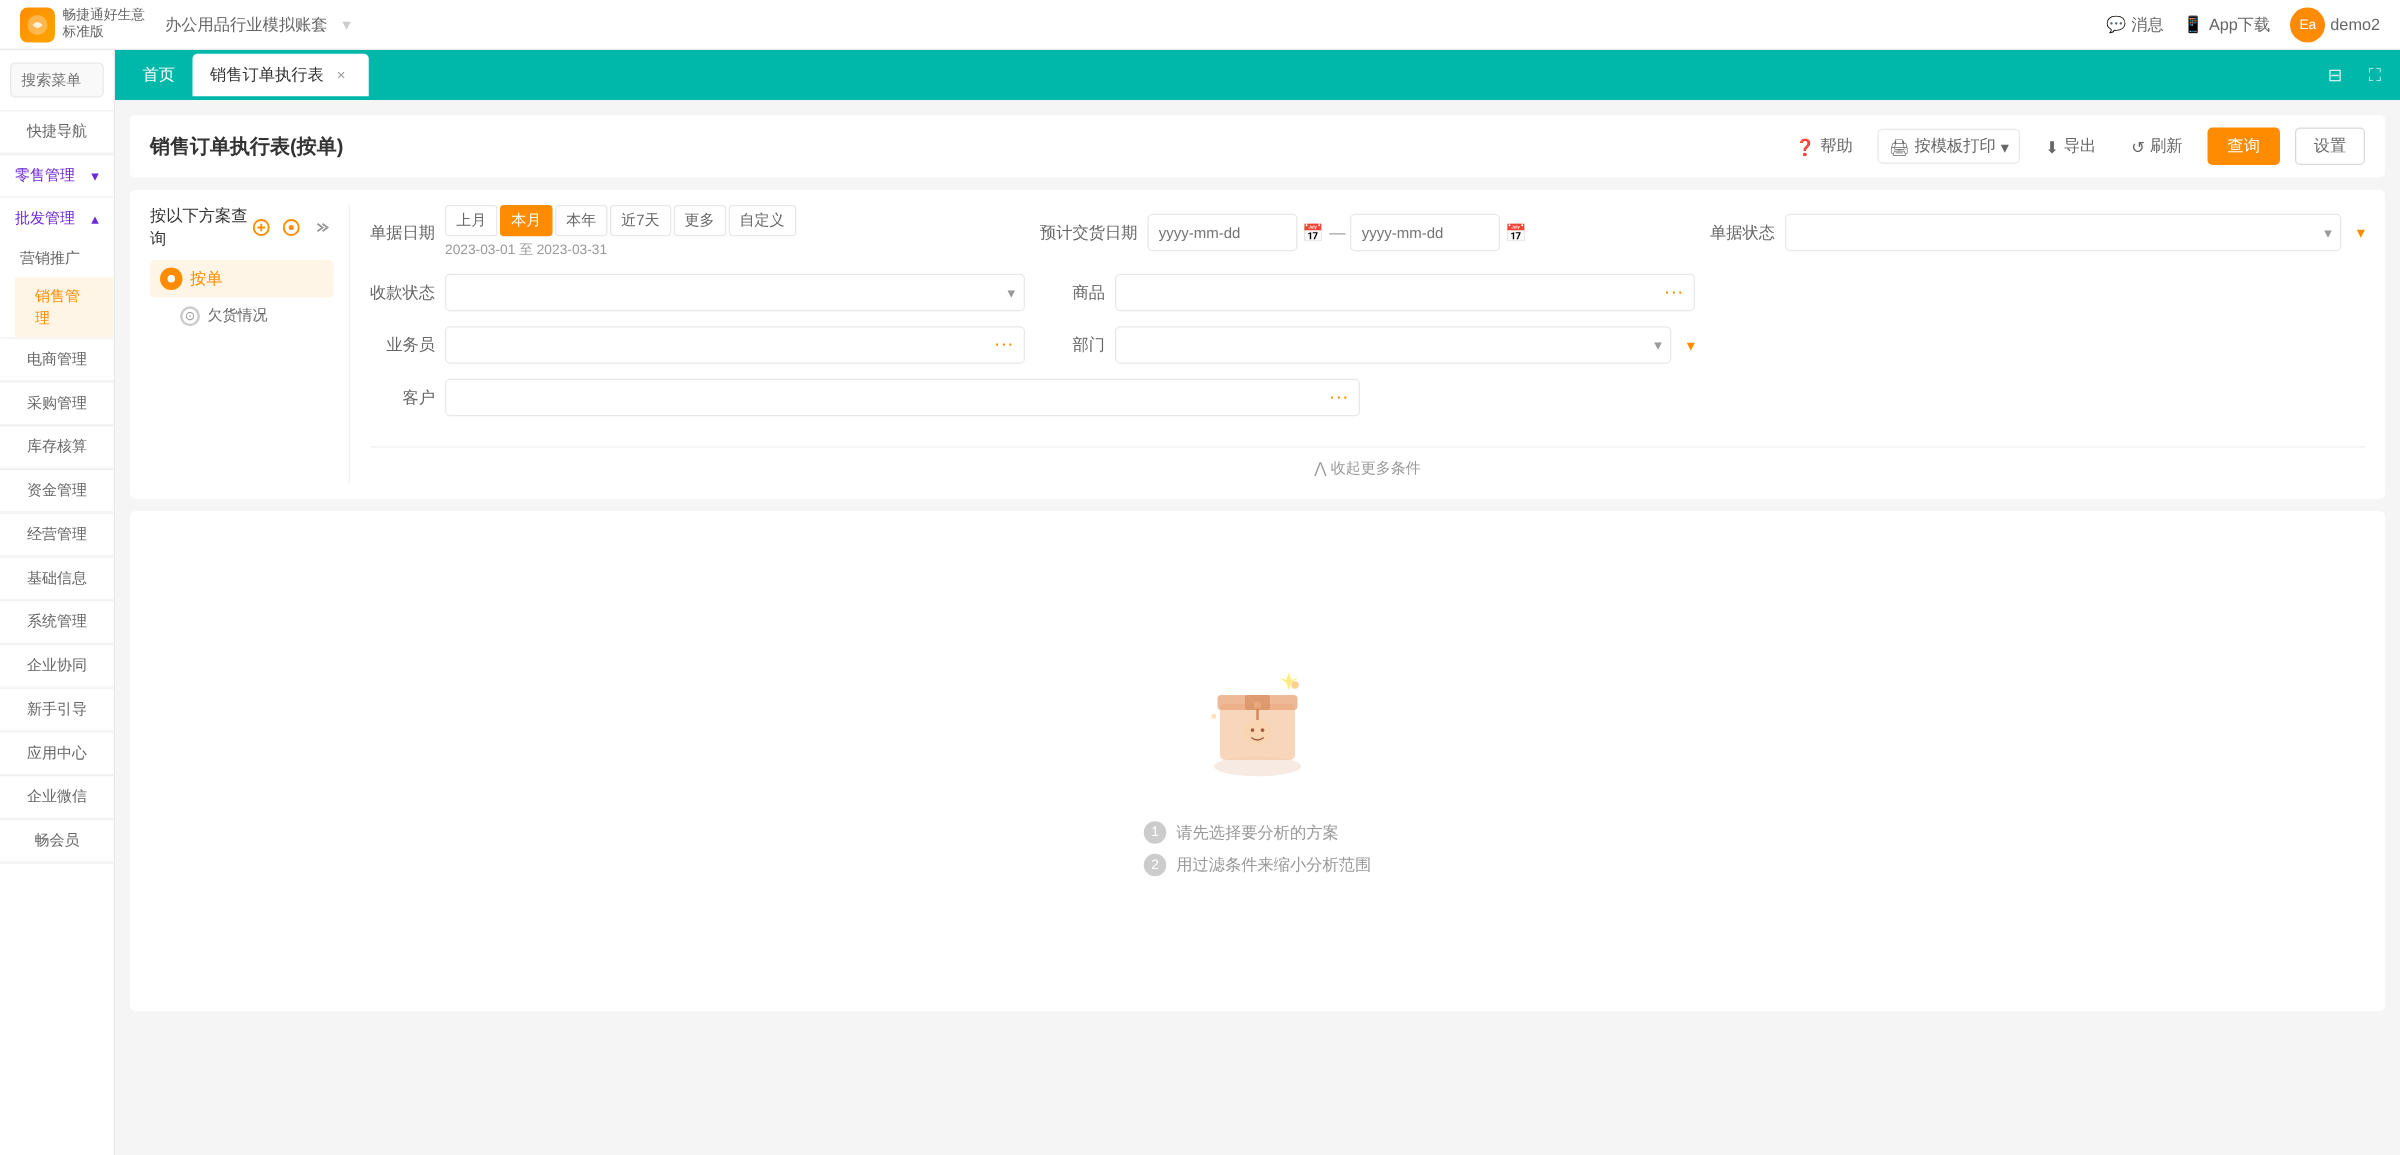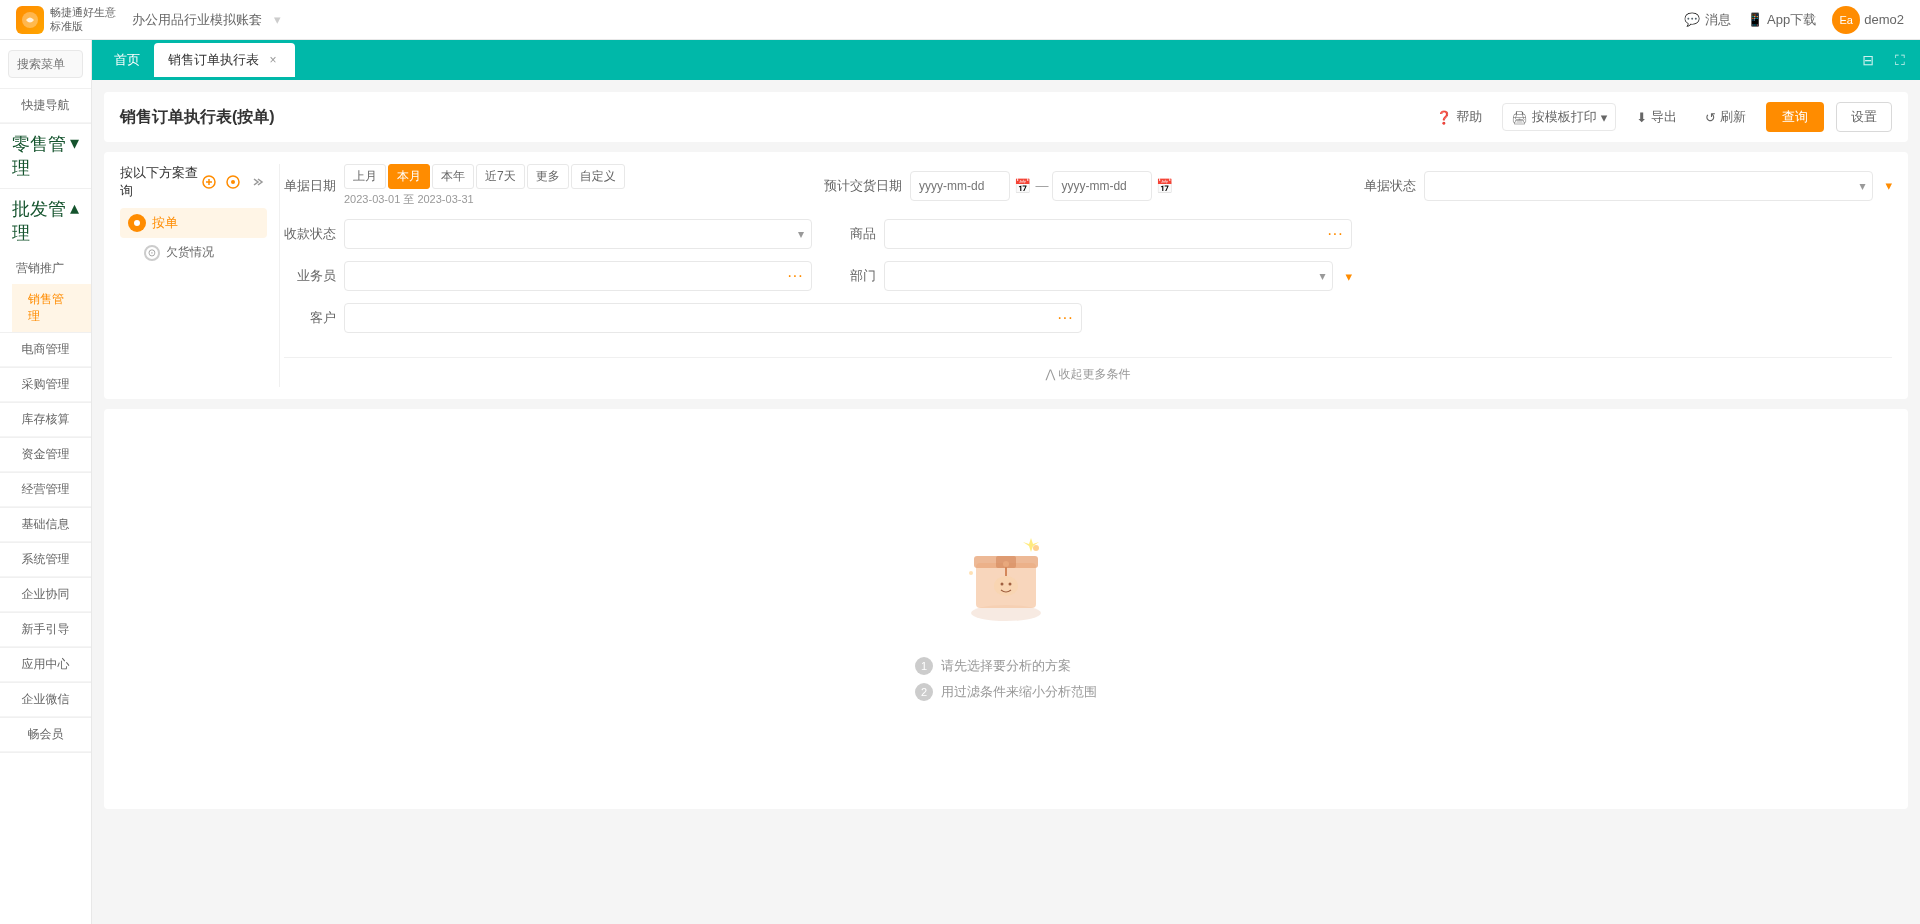--- a/index.html
+++ b/index.html
@@ -110,26 +110,26 @@
       cursor: pointer;
       font-size: 12px;
       color: #666;
       border-bottom: 1px solid #f5f5f5;
     }
     .sidebar-section {
       border-bottom: 1px solid #f0f0f0;
     }
     .sidebar-section-header {
       padding: 8px 12px;
-      font-size: 18px;
-      color: #14532d;
+      font-size: 12px;
+      color: #6d28d9;
       font-weight: 500;
       cursor: pointer;
       display: flex;
-      align-items: flex-start;
+      align-items: center;
       justify-content: space-between;
     }
     .sidebar-sub-item {
       padding: 7px 16px;
       font-size: 12px;
       color: #666;
       cursor: pointer;
     }
     .sidebar-sub-item.active { color: #ff8c00; background: #fff5e6; margin-left: 12px; }
 
@@ -258,21 +258,21 @@
 
     
     .filter-panel {
       background: #fff;
       border-radius: 4px;
       padding: 12px 16px;
       margin-bottom: 10px;
     }
     .filter-layout {
       display: flex;
-      gap: 4px;
+      gap: 16px;
     }
     .filter-left {
       width: 160px;
       flex-shrink: 0;
       border-right: 1px solid #f0f0f0;
       padding-right: 12px;
     }
     .filter-left-header {
       display: flex;
       align-items: center;
@@ -395,21 +395,21 @@
       border-color: #ff8c00;
     }
     .filter-date-input {
       height: 30px;
       border: 1px solid #e8e8e8;
       border-radius: 4px;
       padding: 0 8px;
       font-size: 12px;
       color: #999;
       background: #fff;
-      width: 100px;
+      width: 120px;
     }
     .filter-select {
       width: 100%;
       height: 30px;
       border: 1px solid #e8e8e8;
       border-radius: 4px;
       padding: 0 24px 0 8px;
       font-size: 13px;
       color: #333;
       background: #fff;

